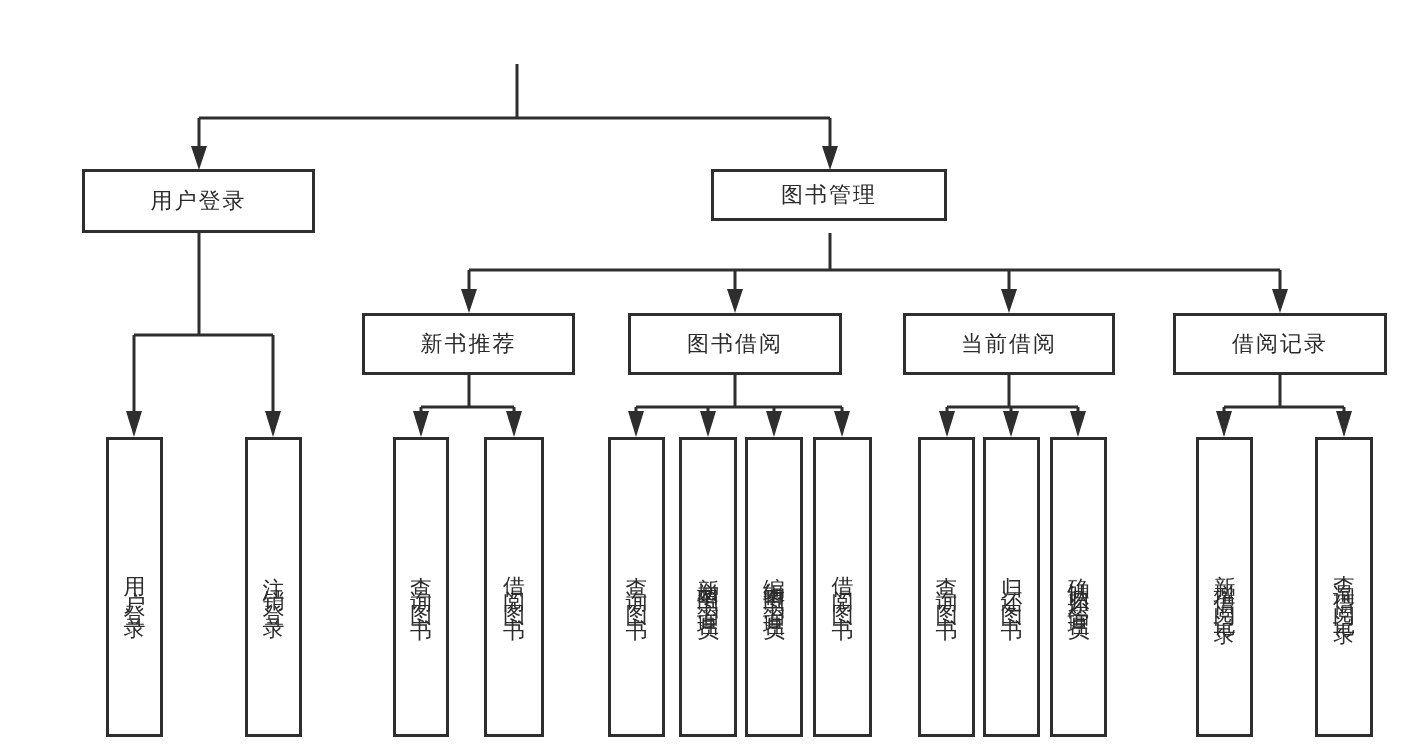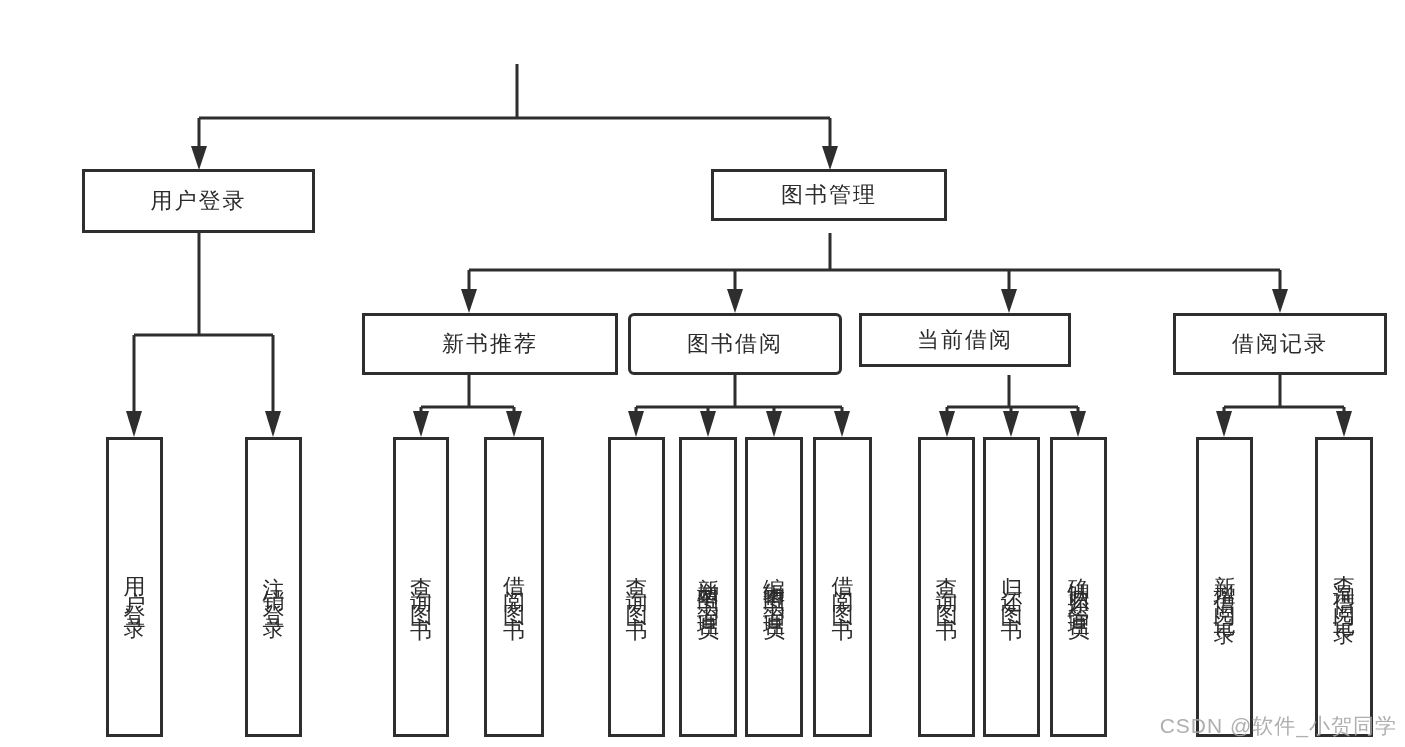--- a/index.html
+++ b/index.html
@@ -101,27 +101,27 @@
   </svg>
 
 
   <div class="box h" style="left:82px; top:169px; width:233px; height:64px;">
     <span>用户登录</span>
   </div>
   <div class="box h" style="left:711px; top:169px; width:236px; height:52px;text-align:center;">
     <span>图书管理</span>
   </div>
 
-  <div class="box h" style="left:362px; top:313px; width:256px; height:62px;">
+  <div class="box h" style="left:362px; top:313px; width:213px; height:62px;">
     <span>新书推荐</span>
   </div>
-  <div class="box h" style="left:628px; top:313px; width:214px; height:62px;border-radius:6px;">
+  <div class="box h" style="left:628px; top:313px; width:214px; height:62px;">
     <span>图书借阅</span>
   </div>
-  <div class="box h" style="left:859px; top:313px; width:212px; height:54px;">
+  <div class="box h" style="left:903px; top:313px; width:212px; height:62px;">
     <span>当前借阅</span>
   </div>
   <div class="box h" style="left:1173px; top:313px; width:214px; height:62px;text-align:center;">
     <span>借阅记录</span>
   </div>
 
   <div class="box v s4" style="left:106px; top:437px; width:57px; height:300px;">
     <span>用户登录</span>
   </div>
   <div class="box v s4" style="left:245px; top:437px; width:57px; height:300px;">
@@ -154,15 +154,14 @@
   <div class="box v s9" style="left:1050px; top:437px; width:57px; height:300px;">
     <span>确认归还（管理员）</span>
   </div>
   <div class="box v s6" style="left:1196px; top:437px; width:57px; height:300px;">
     <span>新增借阅记录</span>
   </div>
   <div class="box v s6" style="left:1315px; top:437px; width:58px; height:300px;">
     <span>查询借阅记录</span>
   </div>
 
-  <div class="watermark">CSDN @软件_小贺同学</div>
 
 </div>
 
 </body></html>

